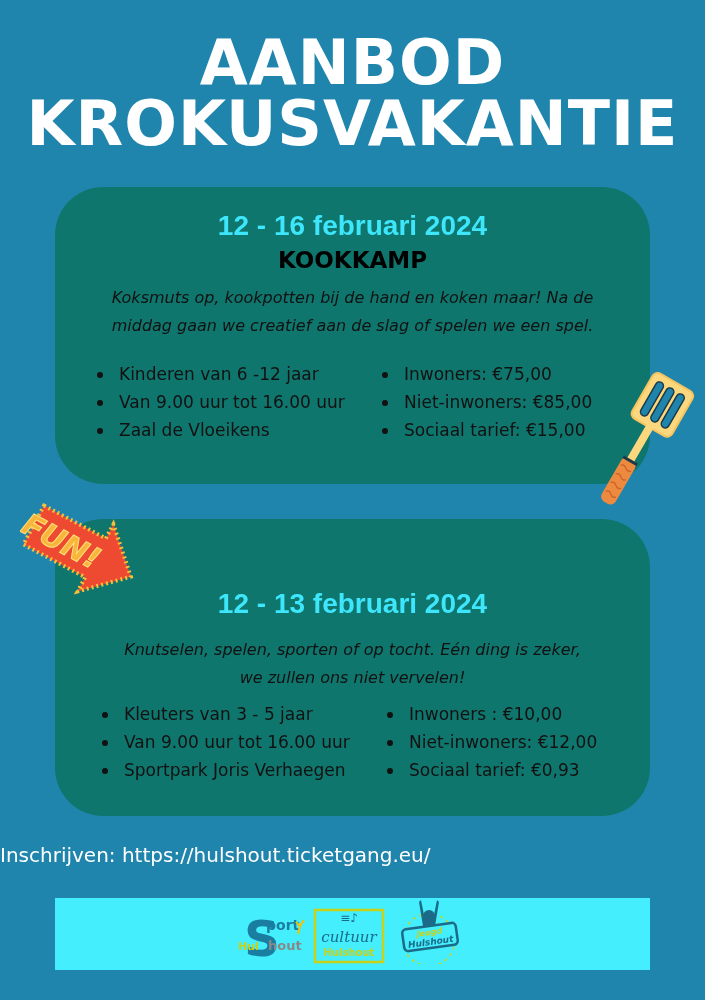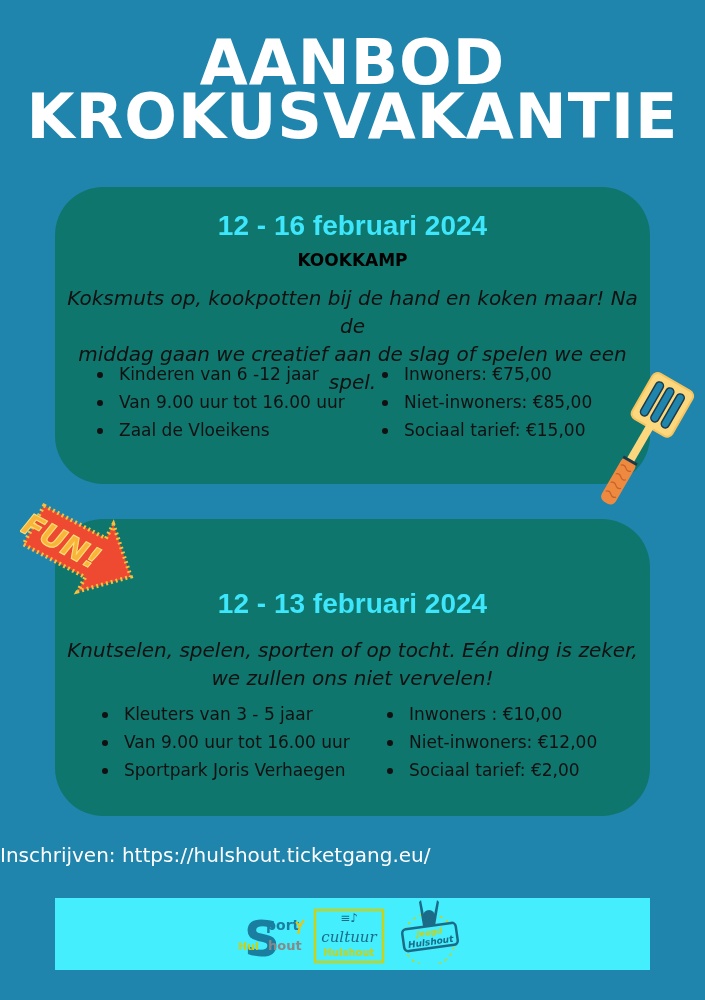--- a/index.html
+++ b/index.html
@@ -14,21 +14,21 @@
       left: 0; width: 705px;
       text-align: center;
       color: #ffffff;
       font-family: "DejaVu Sans", sans-serif;
       font-weight: bold;
       font-size: 62px;
       letter-spacing: 1px;
       line-height: 70px;
     }
     .title.l1 { top: 28px; }
-    .title.l2 { top: 82px; }
+    .title.l2 { top: 89px; }
 
     .card {
       position: absolute;
       left: 55px;
       width: 595px;
       background: #0f766e;
       border-radius: 48px;
     }
     .card1 { top: 187px; height: 297px; }
     .card2 { top: 519px; height: 297px; }
@@ -43,31 +43,31 @@
       font-size: 28px;
       line-height: 34px;
     }
     .event-title {
       position: absolute;
       left: 0; width: 100%;
       text-align: center;
       color: #000000;
       font-family: "DejaVu Sans", sans-serif;
       font-weight: bold;
-      font-size: 17px;
+      font-size: 23px;
       line-height: 30px;
     }
     .desc {
       position: absolute;
       left: 0; width: 100%;
       text-align: center;
       color: #111111;
       font-family: "DejaVu Sans", sans-serif;
       font-style: italic;
-      font-size: 20px;
+      font-size: 16px;
       line-height: 28px;
     }
     .list {
       position: absolute;
       list-style: none;
       font-family: "DejaVu Sans", sans-serif;
       font-size: 17px;
       color: #111111;
     }
     .list li {
@@ -169,21 +169,21 @@
     <div>we zullen ons niet vervelen!</div>
   </div>
   <ul class="list list-left">
     <li>Kleuters van 3 - 5 jaar</li>
     <li>Van 9.00 uur tot 16.00 uur</li>
     <li>Sportpark Joris Verhaegen</li>
   </ul>
   <ul class="list list-right">
     <li>Inwoners : €10,00</li>
     <li>Niet-inwoners: €12,00</li>
-    <li>Sociaal tarief: €2,00</li>
+    <li>Sociaal tarief: €0,93</li>
   </ul>
 </div>
 
 <div class="fun-arrow">
   <svg width="135" height="105" viewBox="0 0 135 105">
     <g transform="rotate(28 65 50)">
       <path d="M8 30 L78 30 L78 14 L118 52 L78 90 L78 74 L8 74 Z" fill="#ee4a32" stroke="#f9c03a" stroke-width="4" stroke-dasharray="2 3"></path>
       <text x="40" y="64" text-anchor="middle" font-family="DejaVu Sans, sans-serif" font-weight="bold" font-style="italic" font-size="30" fill="#f9b43a" stroke="#fbe27a" stroke-width="1">FUN!</text>
     </g>
   </svg>

